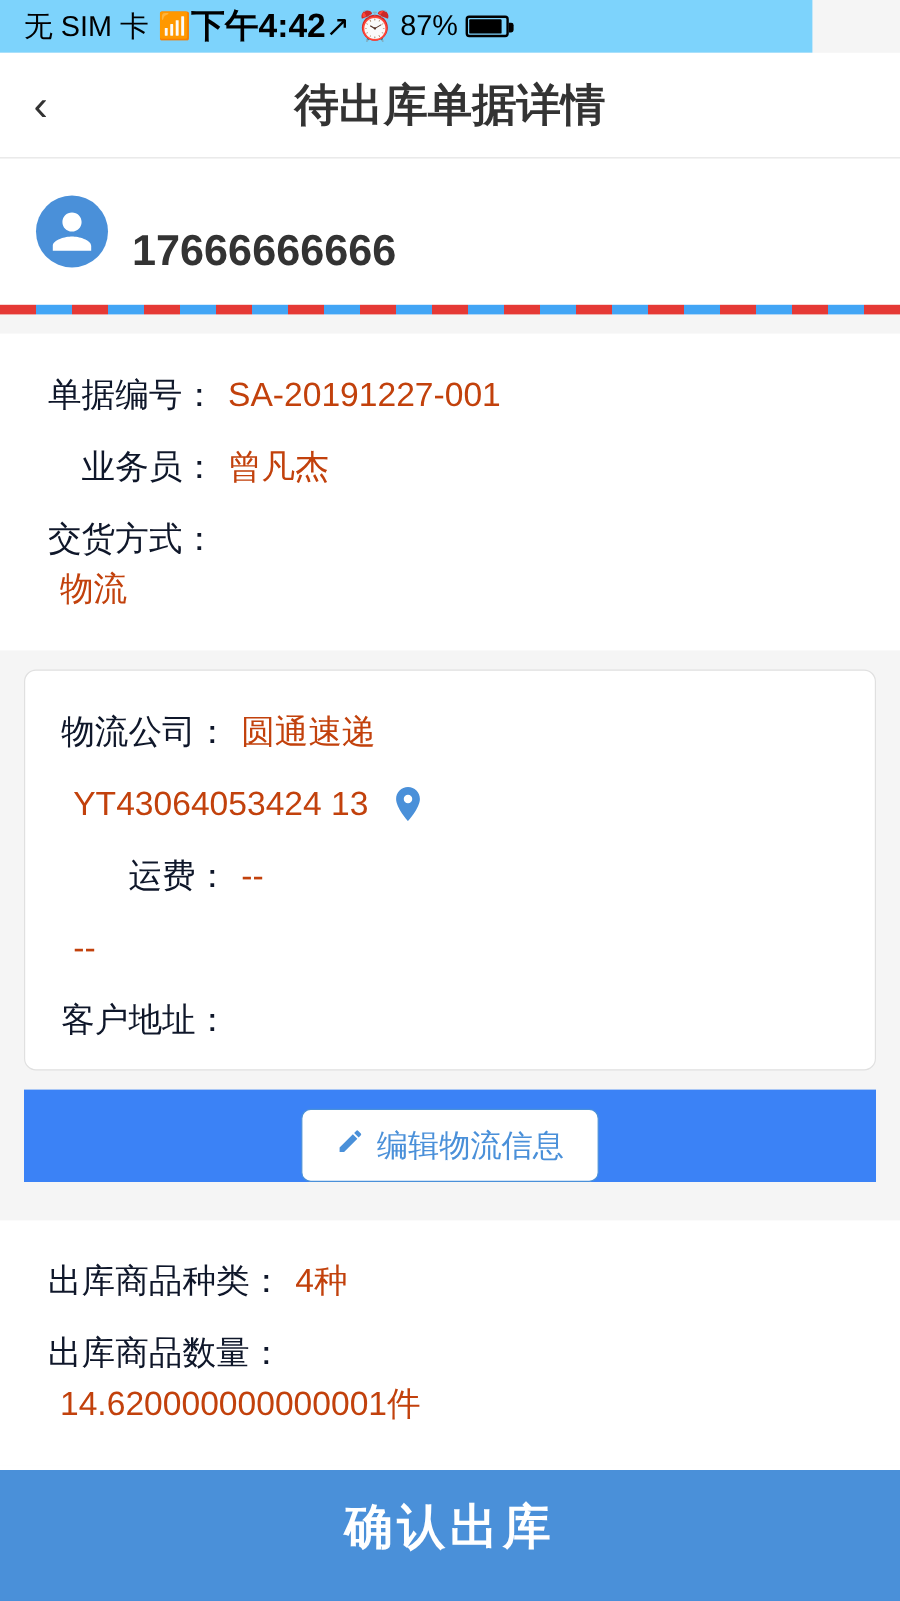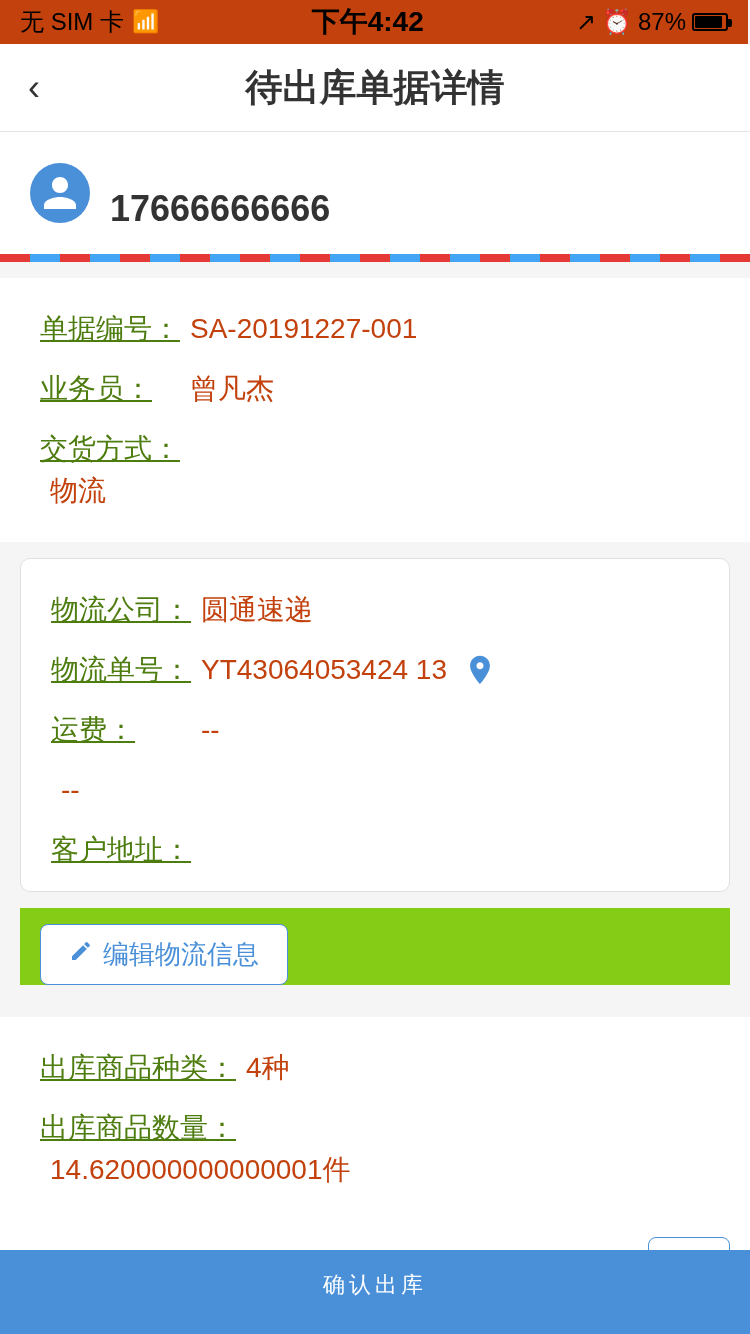--- a/index.html
+++ b/index.html
@@ -8,26 +8,25 @@
       width: 750px;
       min-height: 1334px;
       font-family: -apple-system, "PingFang SC", "Helvetica Neue", Arial, sans-serif;
       background: #f5f5f5;
       font-size: 28px;
       color: #333;
     }
 
     
     .status-bar {
-      width: 748px;
+      width: 677px;
       height: 44px;
-      background: #c2410c;
-      display: flex;
-      align-items: center;
-      justify-content: space-between;
+      background: #7dd3fc;
+      display: flex;
+      align-items: center;
       padding: 0 20px;
       font-size: 24px;
       color: #000;
     }
     .status-left { display: flex; align-items: center; gap: 8px; }
     .status-center { font-weight: 600; font-size: 28px; }
     .status-right { display: flex; align-items: center; gap: 6px; font-size: 24px; }
     .wifi-icon { font-size: 22px; }
     .battery-icon { display: inline-block; width: 36px; height: 18px; border: 2px solid #000; border-radius: 3px; position: relative; }
     .battery-icon::after { content: ''; position: absolute; right: -6px; top: 4px; width: 4px; height: 8px; background: #000; border-radius: 0 2px 2px 0; }
@@ -108,25 +107,24 @@
     }
     .info-row {
       display: flex;
       align-items: flex-start;
       margin-bottom: 18px;
       font-size: 28px;
       line-height: 1.5;
     }
     .info-row:last-child { margin-bottom: 0; flex-direction: column; }
     .info-label {
-      color: #4d7c0f;
+      color: #0f172a;
       min-width: 140px;
-      text-align: left;
+      text-align: right;
       flex-shrink: 0;
-      text-decoration: underline;
     }
     .info-value {
       color: #c2410c;
       flex: 1;
       margin-left: 10px;
       display: flex;
       align-items: center;
       gap: 16px;
     }
     .location-icon {
@@ -140,23 +138,23 @@
       background: #fff;
       margin: 16px 20px;
       border: 1px solid #e0e0e0;
       border-radius: 10px;
       padding: 30px 30px 20px;
     }
 
     
     .edit-btn-row {
       display: flex;
-      justify-content: flex-start;
+      justify-content: center;
       padding: 16px 20px 0;
-      background: #84cc16;
+      background: #3b82f6;
       margin: 0 20px;
     }
     .edit-btn {
       display: flex;
       align-items: center;
       gap: 10px;
       border: 1.5px solid #4a90d9;
       border-radius: 8px;
       padding: 12px 28px;
       color: #4a90d9;
@@ -210,22 +208,22 @@
       width: 750px;
       background: #4a90d9;
       padding: 20px 0 34px;
       display: flex;
       justify-content: center;
       align-items: center;
       cursor: pointer;
     }
     .confirm-btn-text {
       color: #fff;
-      font-size: 22px;
-      font-weight: 400;
+      font-size: 40px;
+      font-weight: 700;
       letter-spacing: 4px;
     }
   </style>
 </head>
 <body>
 
 <div class="status-bar">
   <div class="status-left">
     <span>无 SIM 卡</span>
     <span class="wifi-icon">📶</span>
@@ -273,21 +271,20 @@
       <span class="info-value">物流</span>
     </div>
   </div>
 
   <div class="logistics-card">
     <div class="info-row">
       <span class="info-label">物流公司：</span>
       <span class="info-value">圆通速递</span>
     </div>
     <div class="info-row">
-      <span class="info-label">物流单号：</span>
       <span class="info-value">
         <span>YT43064053424 13</span>
         <svg class="location-icon" viewBox="0 0 24 24" fill="#4a90d9">
           <path d="M12 2C8.13 2 5 5.13 5 9c0 5.25 7 13 7 13s7-7.75 7-13c0-3.87-3.13-7-7-7zm0 9.5c-1.38 0-2.5-1.12-2.5-2.5s1.12-2.5 2.5-2.5 2.5 1.12 2.5 2.5-1.12 2.5-2.5 2.5z"></path>
         </svg>
       </span>
     </div>
     <div class="info-row">
       <span class="info-label">运费：</span>
       <span class="info-value">--</span>

